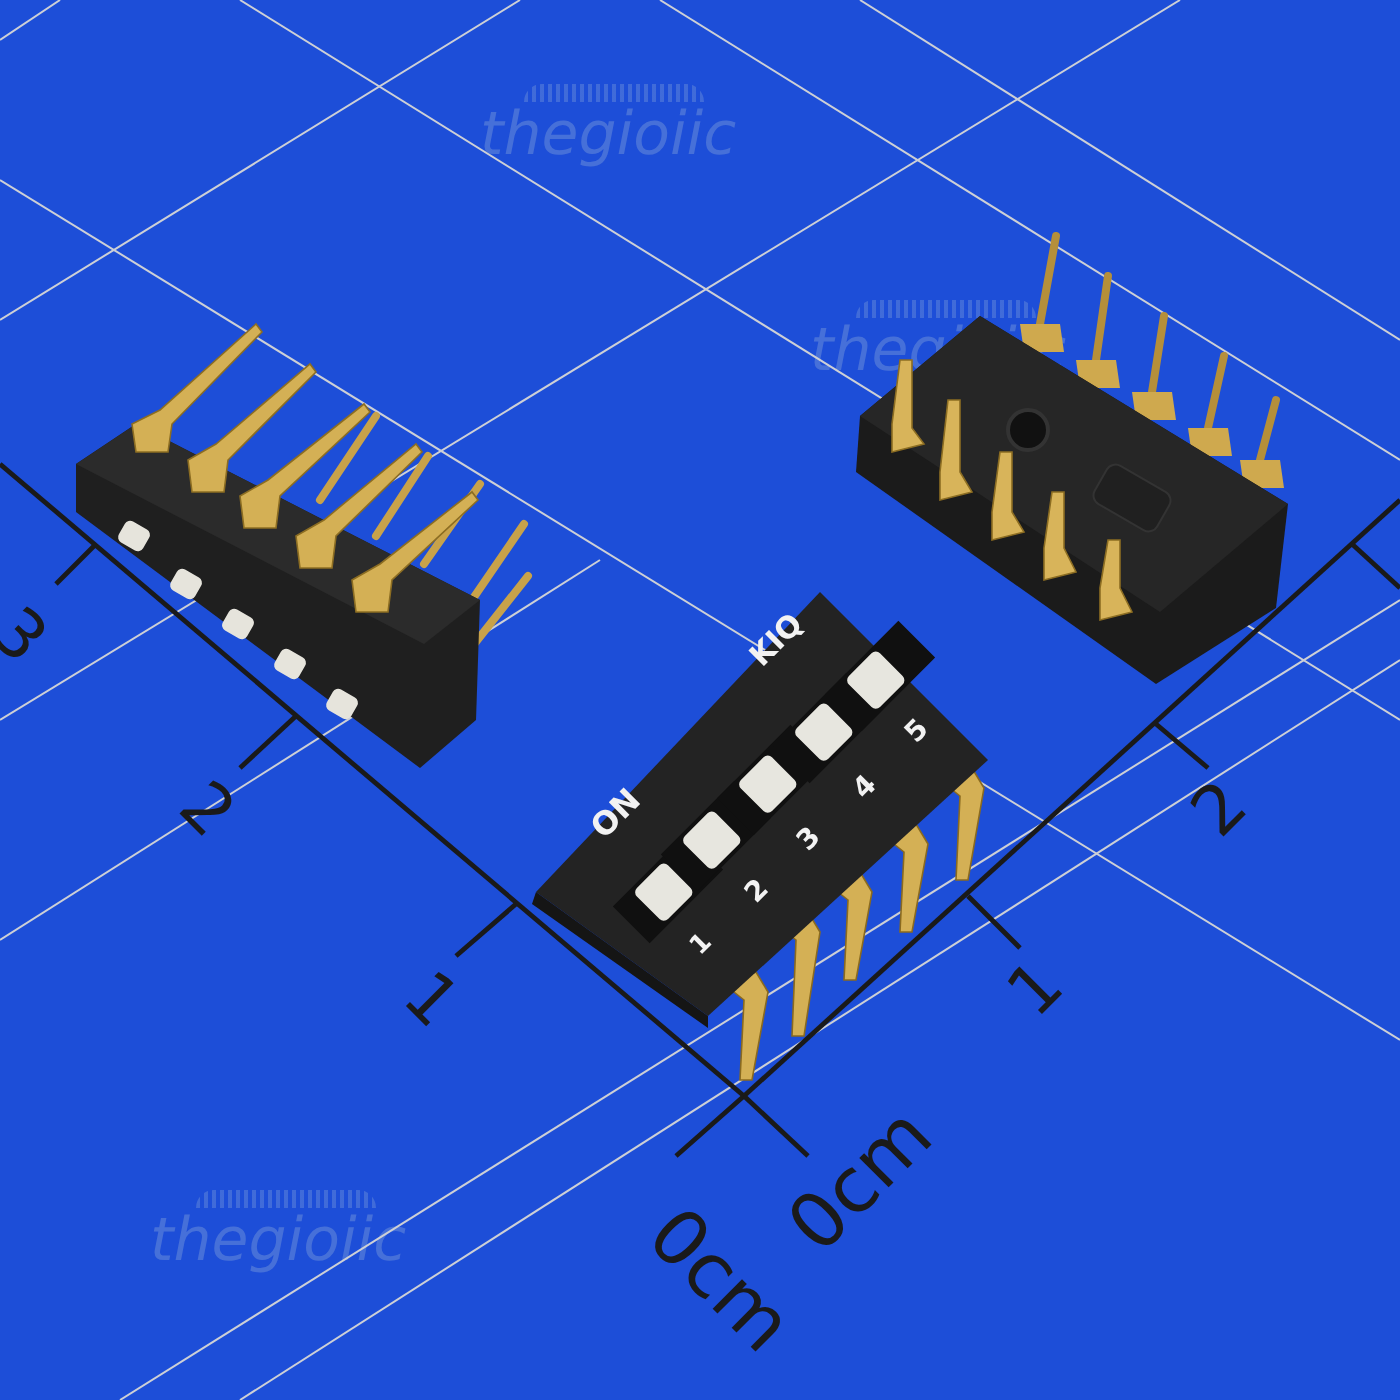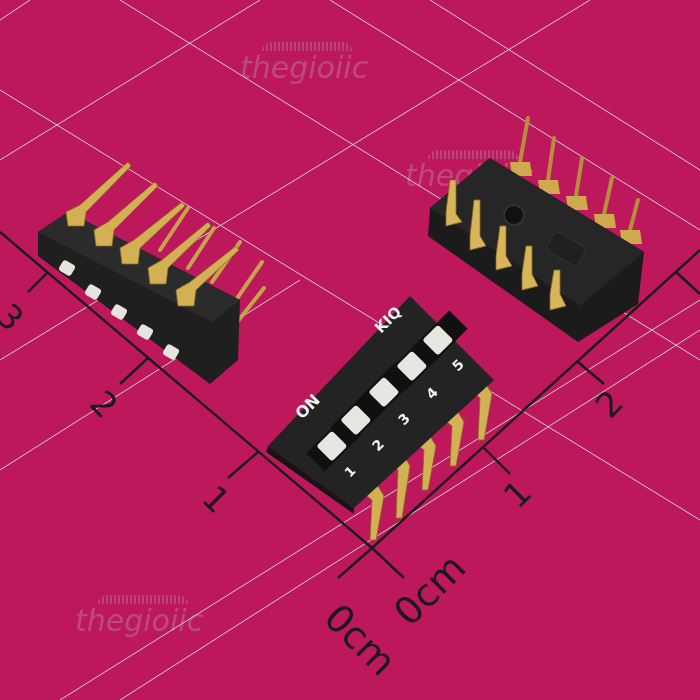--- a/index.html
+++ b/index.html
@@ -1,16 +1,16 @@
 <!DOCTYPE html>
 <html><head>
   <meta charset="utf-8">
   <style>
     html, body { margin: 0; padding: 0; background: #f7f8fa; }
-    .canvas { position: relative; width: 700px; height: 700px; overflow: hidden; background: #be185d; font-family: "DejaVu Sans", sans-serif; }
+    .canvas { position: relative; width: 700px; height: 700px; overflow: hidden; background: #1d4ed8; font-family: "DejaVu Sans", sans-serif; }
     svg { position: absolute; left: 0; top: 0; }
     .wm { position: absolute; font-family: "DejaVu Sans", sans-serif; font-style: italic; font-size: 30px; color: rgba(180,200,220,0.28); letter-spacing: 0px; }
     .wm-bar { position: absolute; height: 9px; width: 90px; background: repeating-linear-gradient(90deg, rgba(170,195,220,0.25) 0 2px, transparent 2px 4px); border-radius: 45px 45px 0 0; }
   </style>
 </head>
 <body>
 
 <div class="canvas">
 
   <div class="wm-bar" style="left:262px;top:42px;"></div>

